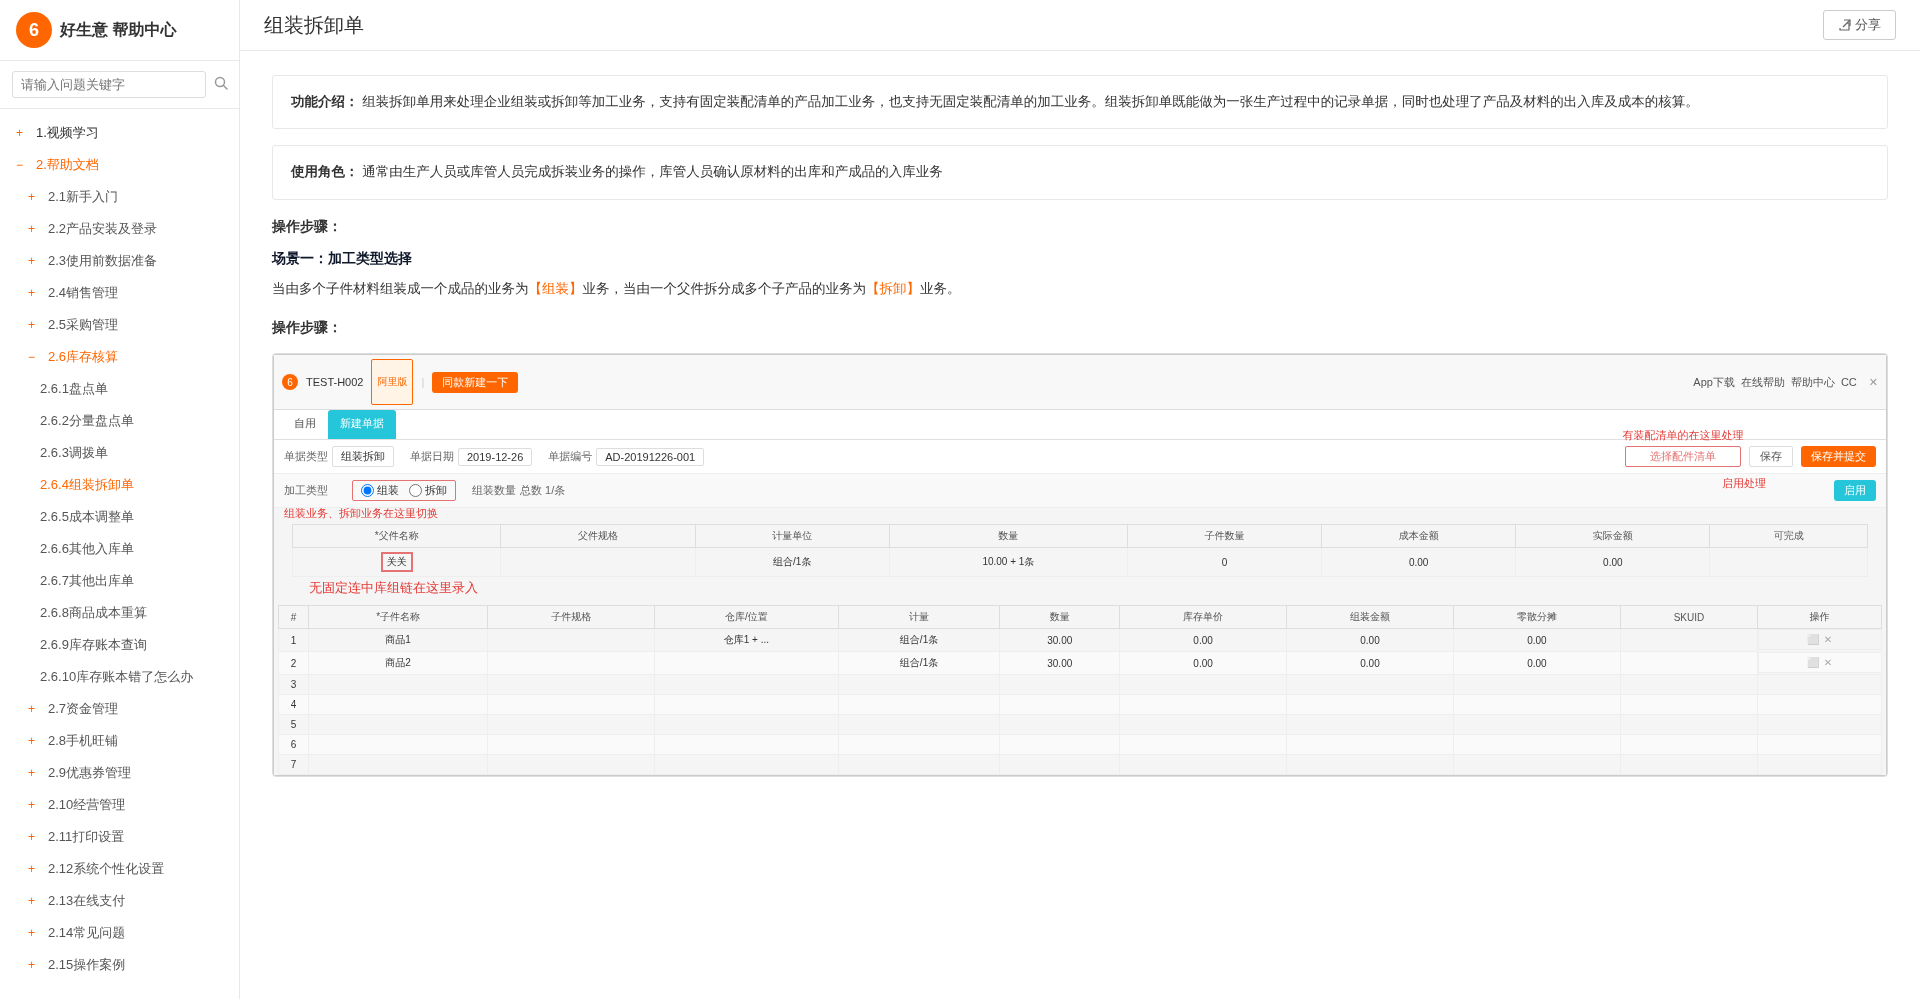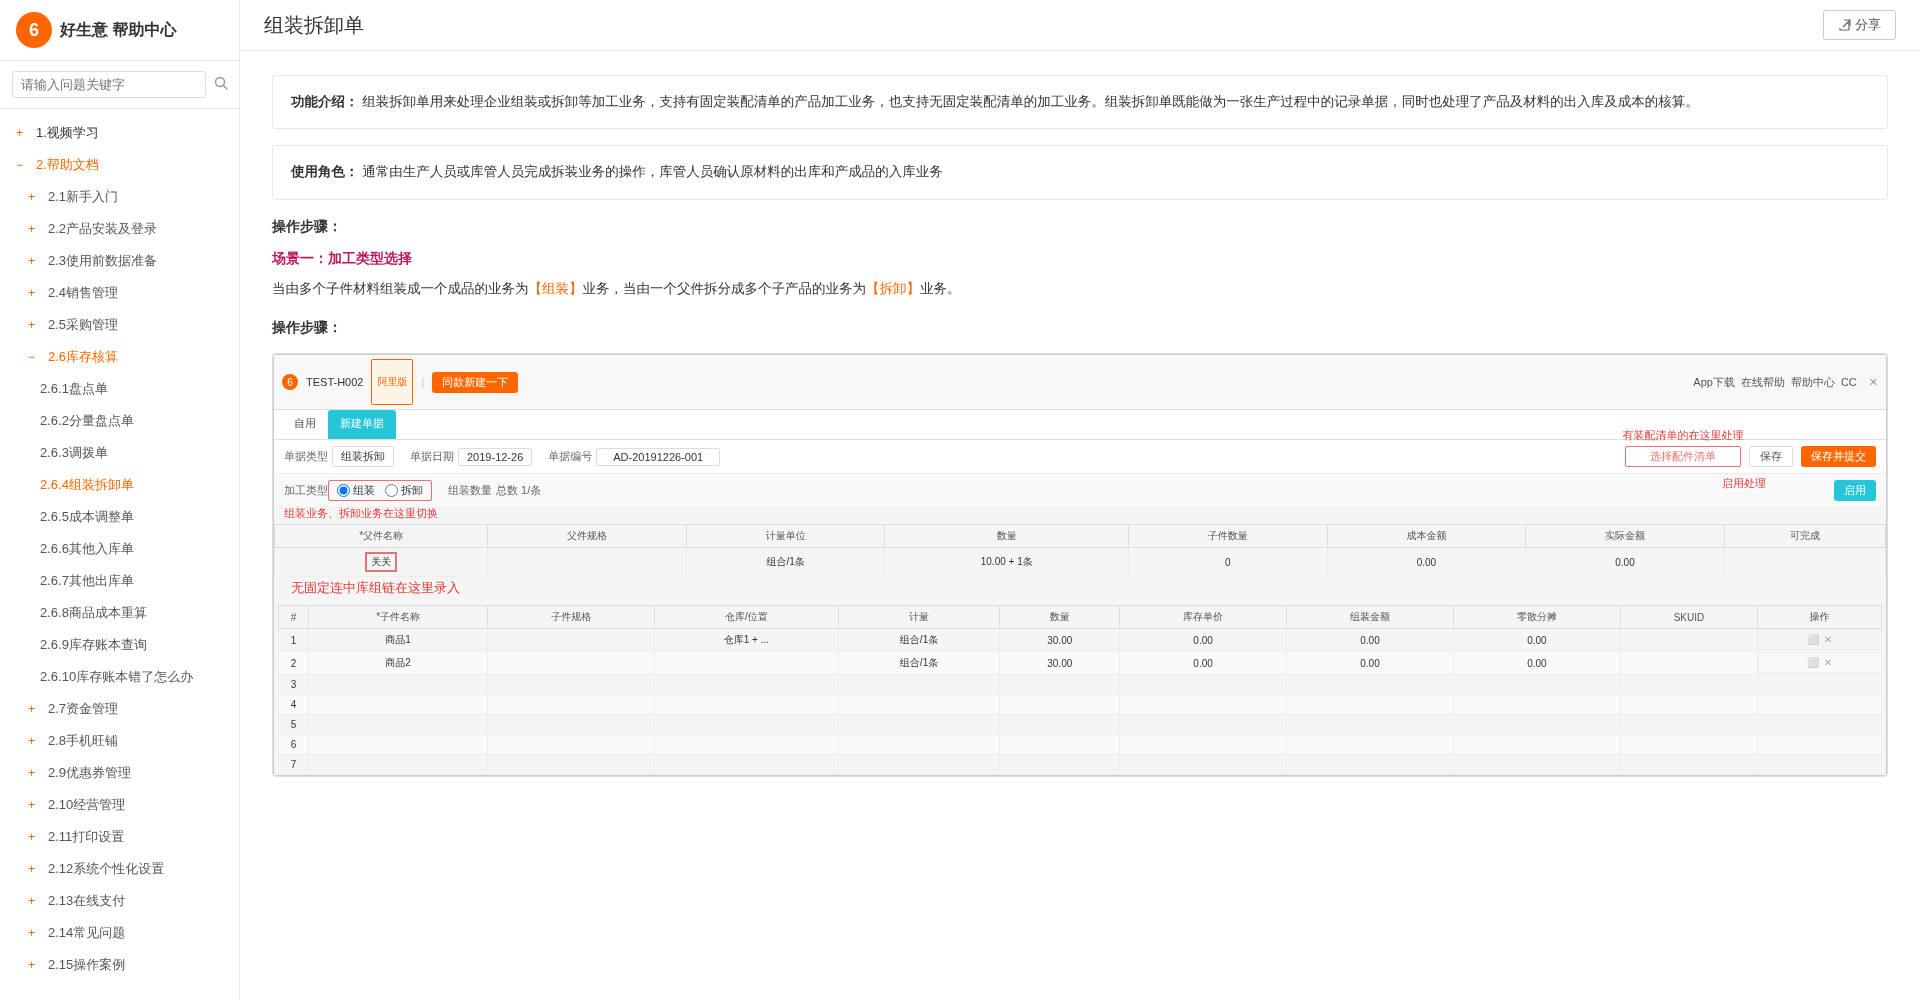--- a/index.html
+++ b/index.html
@@ -128,21 +128,21 @@
     .section-title {
       font-size: 14px;
       font-weight: bold;
       color: #333;
       margin: 18px 0 10px 0;
       font-family: Liberation Mono, monospace;
     }
     .scene-title {
       font-size: 14px;
       font-weight: bold;
-      color: #be185d;
+      color: #0f172a;
       margin: 14px 0 8px 0;
     }
     .text-para {
       font-size: 13.5px;
       line-height: 1.9;
       color: #333;
       margin-bottom: 8px;
     }
     .text-para a, .link-text { color: #f60; text-decoration: none; }
     .step-list { margin: 6px 0 10px 0; }
@@ -432,36 +432,36 @@
           <div style="display:flex; align-items:center; gap:4px;">
             <span style="color:#666;">单据类型</span>
             <span style="border:1px solid #ddd; padding:2px 8px; border-radius:2px; min-width:60px;">组装拆卸</span>
           </div>
           <div style="display:flex; align-items:center; gap:4px;">
             <span style="color:#666;">单据日期</span>
             <span style="border:1px solid #ddd; padding:2px 8px; border-radius:2px;">2019-12-26</span>
           </div>
           <div style="display:flex; align-items:center; gap:4px;">
             <span style="color:#666;">单据编号</span>
-            <span style="border:1px solid #ddd; padding:2px 16px; border-radius:2px;">AD-20191226-001</span>
+            <span style="border:1px solid #ddd; padding:2px 8px; border-radius:2px;">AD-20191226-001</span>
           </div>
 
           <div style="flex:1; display:flex; align-items:center; justify-content:flex-end; gap:8px; position:relative;">
             <div style="position:relative; display:flex; align-items:center; gap:8px;">
               <span style="color:#e53935; font-size:11px; position:absolute; top:-18px; left:50%; transform:translateX(-50%); white-space:nowrap;">有装配清单的在这里处理</span>
 
               <button style="border:1px solid #e57373; background:#fff; color:#e57373; border-radius:2px; padding:2px 24px; font-size:11px; cursor:pointer;">选择配件清单</button>
             </div>
             <button style="border:1px solid #ddd; background:#fff; color:#555; border-radius:2px; padding:2px 10px; font-size:11px; cursor:pointer;">保存</button>
             <button class="orange-btn-sim">保存并提交</button>
           </div>
         </div>
 
         <div style="background:#f9f9f9; border-bottom:1px solid #eee; padding:6px 10px; display:flex; align-items:center; gap:16px; font-size:11px; position:relative;">
-          <div style="display:flex; align-items:center; gap:0;">
+          <div style="display:flex; align-items:center; gap:24px;">
             <span style="color:#666;">加工类型</span>
             <div style="display:flex; gap:10px; border:1px solid #e57373; padding:2px 8px; border-radius:2px;">
               <label style="display:flex; align-items:center; gap:3px; cursor:pointer;">
                 <input type="radio" name="process_type" checked="" style=""> 组装
               </label>
               <label style="display:flex; align-items:center; gap:3px; cursor:pointer;">
                 <input type="radio" name="process_type" style=""> 拆卸
               </label>
             </div>
           </div>
@@ -470,21 +470,21 @@
             <span style="color:#666;">总数 1/条</span>
           </div>
           <div style="flex:1; display:flex; justify-content:flex-end; align-items:center; gap:8px;">
             <span style="color:#e53935; font-size:11px; position:absolute; right:120px; top:2px;">启用处理</span>
             <button class="teal-btn-sim">启用</button>
           </div>
 
           <span style="color:#e53935; font-size:11px; position:absolute; left:10px; bottom:-14px; white-space:nowrap;">组装业务、拆卸业务在这里切换</span>
         </div>
 
-        <div style="margin-top:16px; padding:0 0;">
+        <div style="margin-top:16px; padding:0 18px;">
           <table class="app-table">
             <thead>
               <tr>
                 <th>*父件名称</th>
                 <th>父件规格</th>
                 <th>计量单位</th>
                 <th>数量</th>
                 <th>子件数量</th>
                 <th>成本金额</th>
                 <th>实际金额</th>

